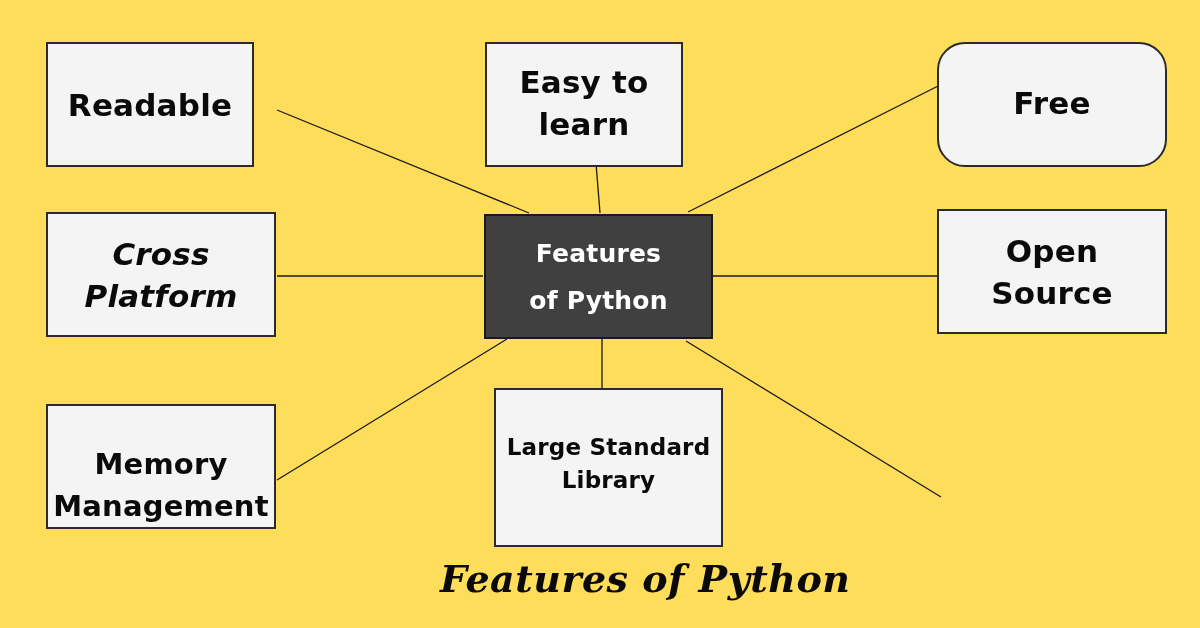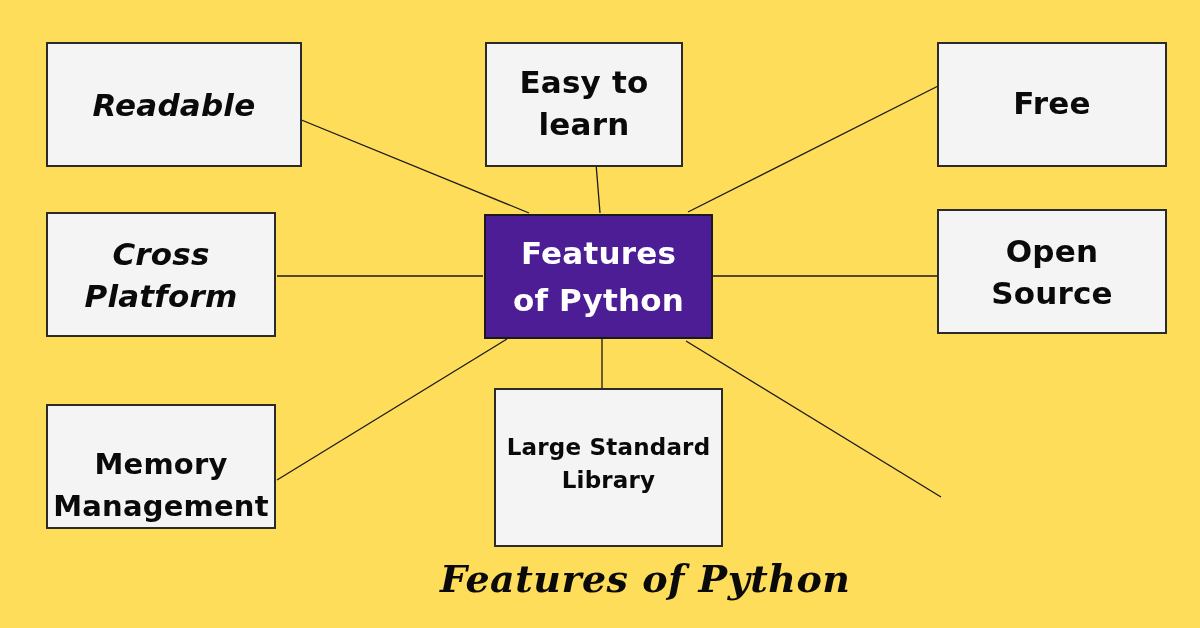--- a/index.html
+++ b/index.html
@@ -19,24 +19,24 @@
     display: flex; align-items: center; justify-content: center;
     text-align: center;
     color: #0a0a0a;
     font-weight: bold;
     font-size: 31px;
     line-height: 42px;
     letter-spacing: 0.2px;
   }
   .box.small { font-size: 23px; line-height: 33px; }
   .box.center {
-    background: #4c1d95;
+    background: #404040;
     color: #ffffff;
     border: 2px solid #1a1a1a;
-    font-size: 31px;
+    font-size: 25px;
     line-height: 47px;
     justify-content: center;
   }
   .box span { display: block; white-space: pre-line; }
   .footer-title {
     position: absolute; left: 440px; top: 556px;
     font-family: "DejaVu Serif", "Liberation Serif", serif;
     font-weight: bold; font-style: italic;
     font-size: 38px; color: #0a0a0a;
     letter-spacing: 0.5px;
@@ -58,30 +58,30 @@
       <line x1="595" y1="151" x2="600" y2="213"></line>
       <line x1="948" y1="81" x2="688" y2="212"></line>
       <line x1="277" y1="276" x2="483" y2="276"></line>
       <line x1="713" y1="276" x2="937" y2="276"></line>
       <line x1="277" y1="480" x2="507" y2="339"></line>
       <line x1="602" y1="328" x2="602" y2="404"></line>
       <line x1="686" y1="341" x2="941" y2="497"></line>
     </g>
   </svg>
 
-  <div class="box" style="left:46px; top:42px; width:256px; height:125px;font-style:italic;">
+  <div class="box" style="left:46px; top:42px; width:208px; height:125px;">
     <span>Readable</span>
   </div>
 
   <div class="box" style="left:485px; top:42px; width:198px; height:125px;">
     <span style="margin-top:-4px;">Easy to
 learn</span>
   </div>
 
-  <div class="box" style="left:937px; top:42px; width:230px; height:125px;">
+  <div class="box" style="left:937px; top:42px; width:230px; height:125px;border-radius:28px;">
     <span style="margin-top:-4px;">Free</span>
   </div>
 
   <div class="box" style="left:46px; top:212px; width:230px; height:125px;font-style:italic;">
     <span>Cross
 Platform</span>
   </div>
 
   <div class="box center" style="left:484px; top:214px; width:229px; height:125px;">
     <span>Features

